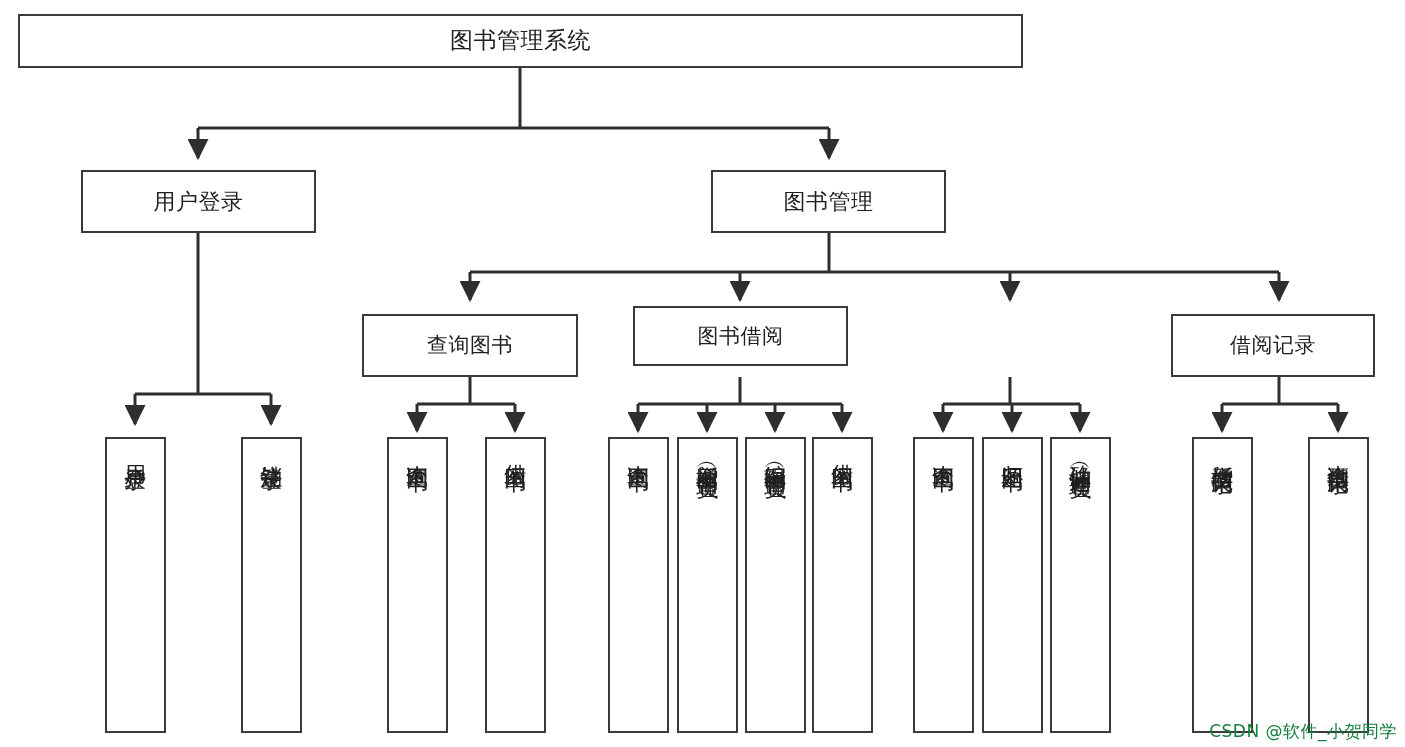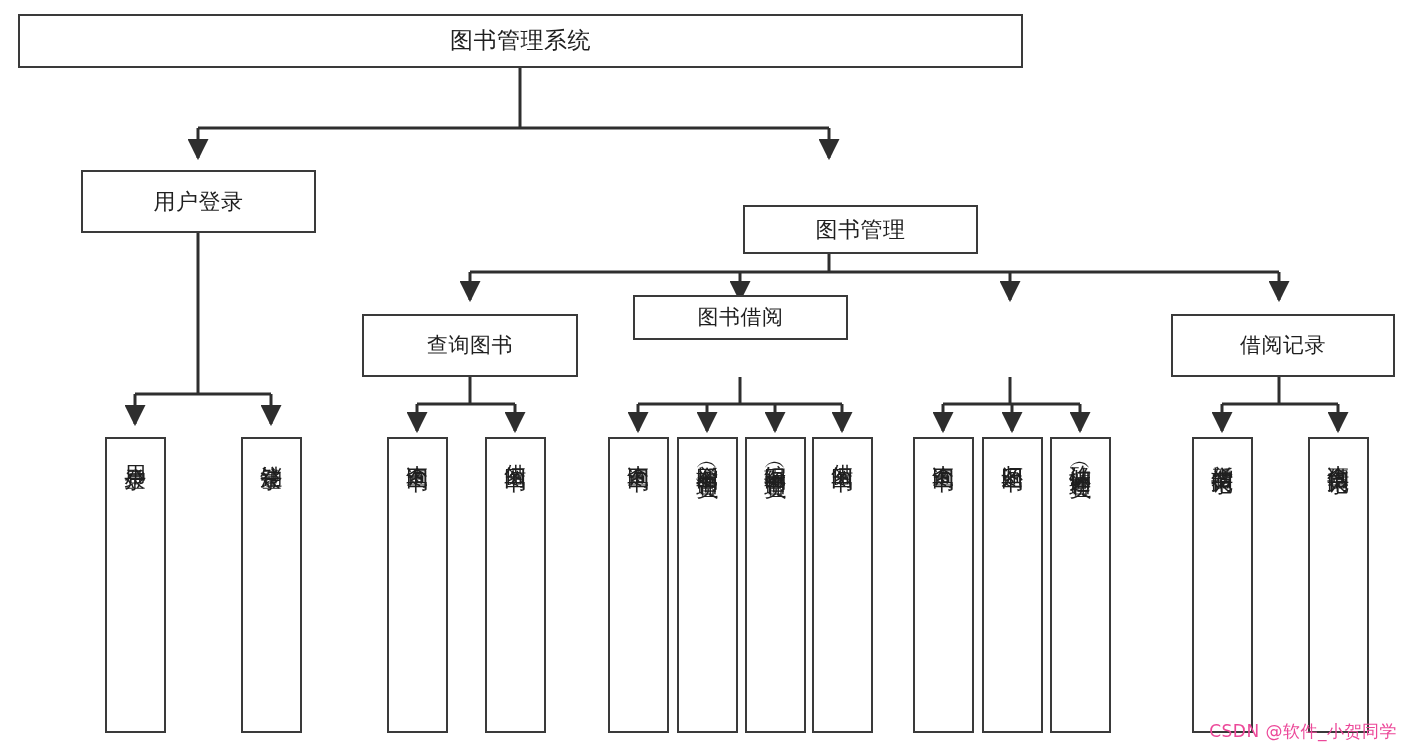--- a/index.html
+++ b/index.html
@@ -67,21 +67,21 @@
     font-size: 22px;
     line-height: 1.06;
     letter-spacing: 2px;
     white-space: normal;
   }
   #watermark {
     position: absolute;
     right: 8px;
     bottom: 4px;
     font-size: 17px;
-    color: #ec4899;
+    color: #15803d;
     letter-spacing: 0.5px;
     z-index: 5;
     white-space: nowrap;
   }
 </style>
 </head>
 <body>
 
 <div id="diagram">
 
@@ -136,31 +136,31 @@
     </g>
   </svg>
 
   <div class="node node-root" style="left:18px; top:14px; width:1005px; height:54px;">
     <span class="label">图书管理系统</span>
   </div>
 
   <div class="node node-l2" style="left:81px; top:170px; width:235px; height:63px;">
     <span class="label">用户登录</span>
   </div>
-  <div class="node node-l2" style="left:743px; top:170px; width:235px; height:49px;margin-top:35px;">
+  <div class="node node-l2" style="left:711px; top:170px; width:235px; height:63px;">
     <span class="label">图书管理</span>
   </div>
 
   <div class="node node-l3" style="left:362px; top:314px; width:216px; height:63px;">
     <span class="label">查询图书</span>
   </div>
-  <div class="node node-l3" style="left:633px; top:295px; width:215px; height:45px;">
+  <div class="node node-l3" style="left:633px; top:306px; width:215px; height:60px;">
     <span class="label">图书借阅</span>
   </div>
-  <div class="node node-l3" style="left:1171px; top:314px; width:224px; height:63px;">
+  <div class="node node-l3" style="left:1171px; top:314px; width:204px; height:63px;">
     <span class="label">借阅记录</span>
   </div>
 
   <div class="node node-leaf" style="left:105px; top:437px; width:61px; height:296px;">
     <span class="label">用户登录</span>
   </div>
   <div class="node node-leaf" style="left:241px; top:437px; width:61px; height:296px;">
     <span class="label">注销登录</span>
   </div>
 

